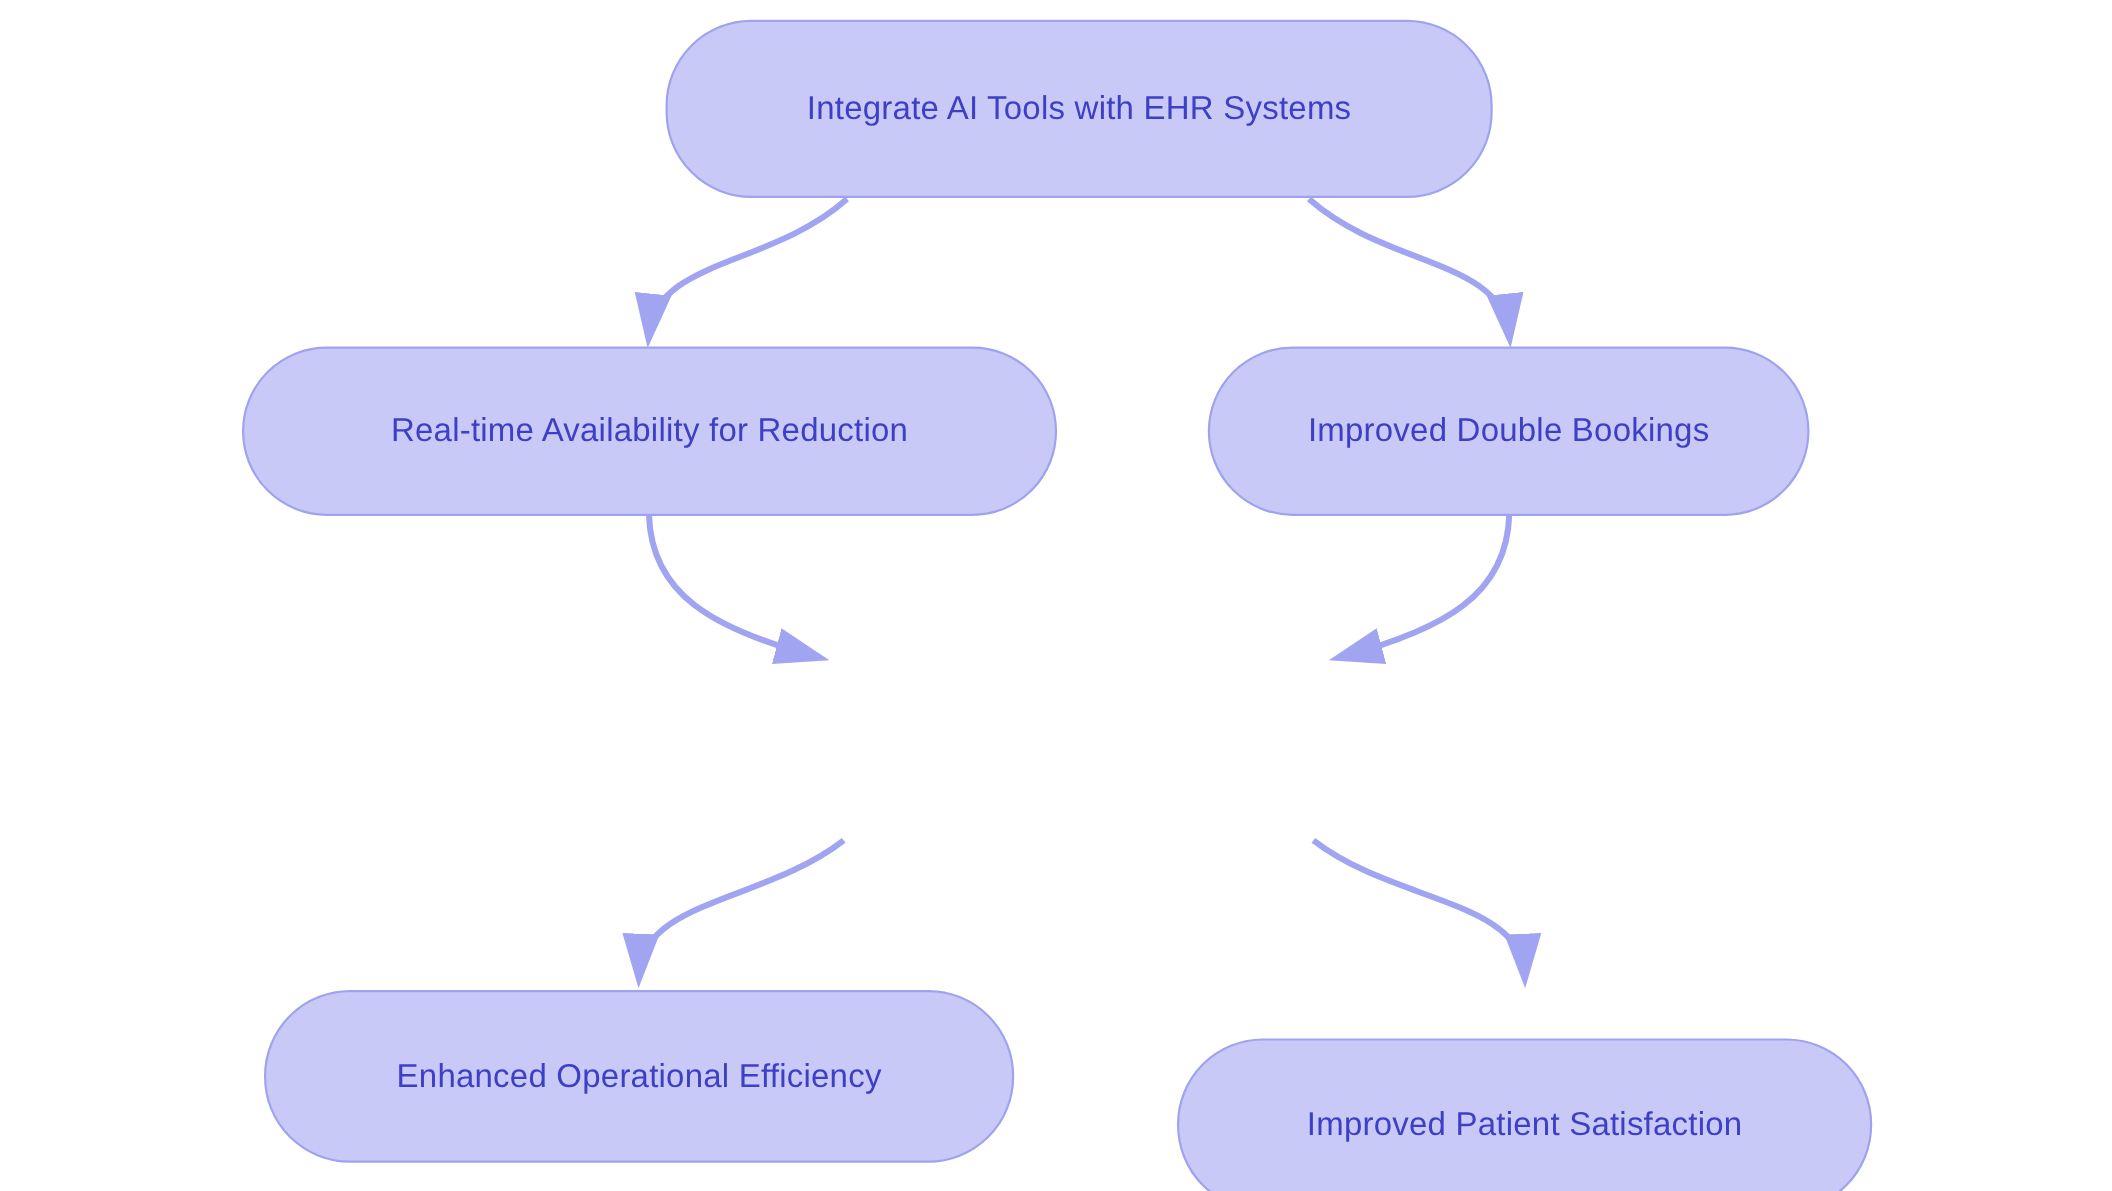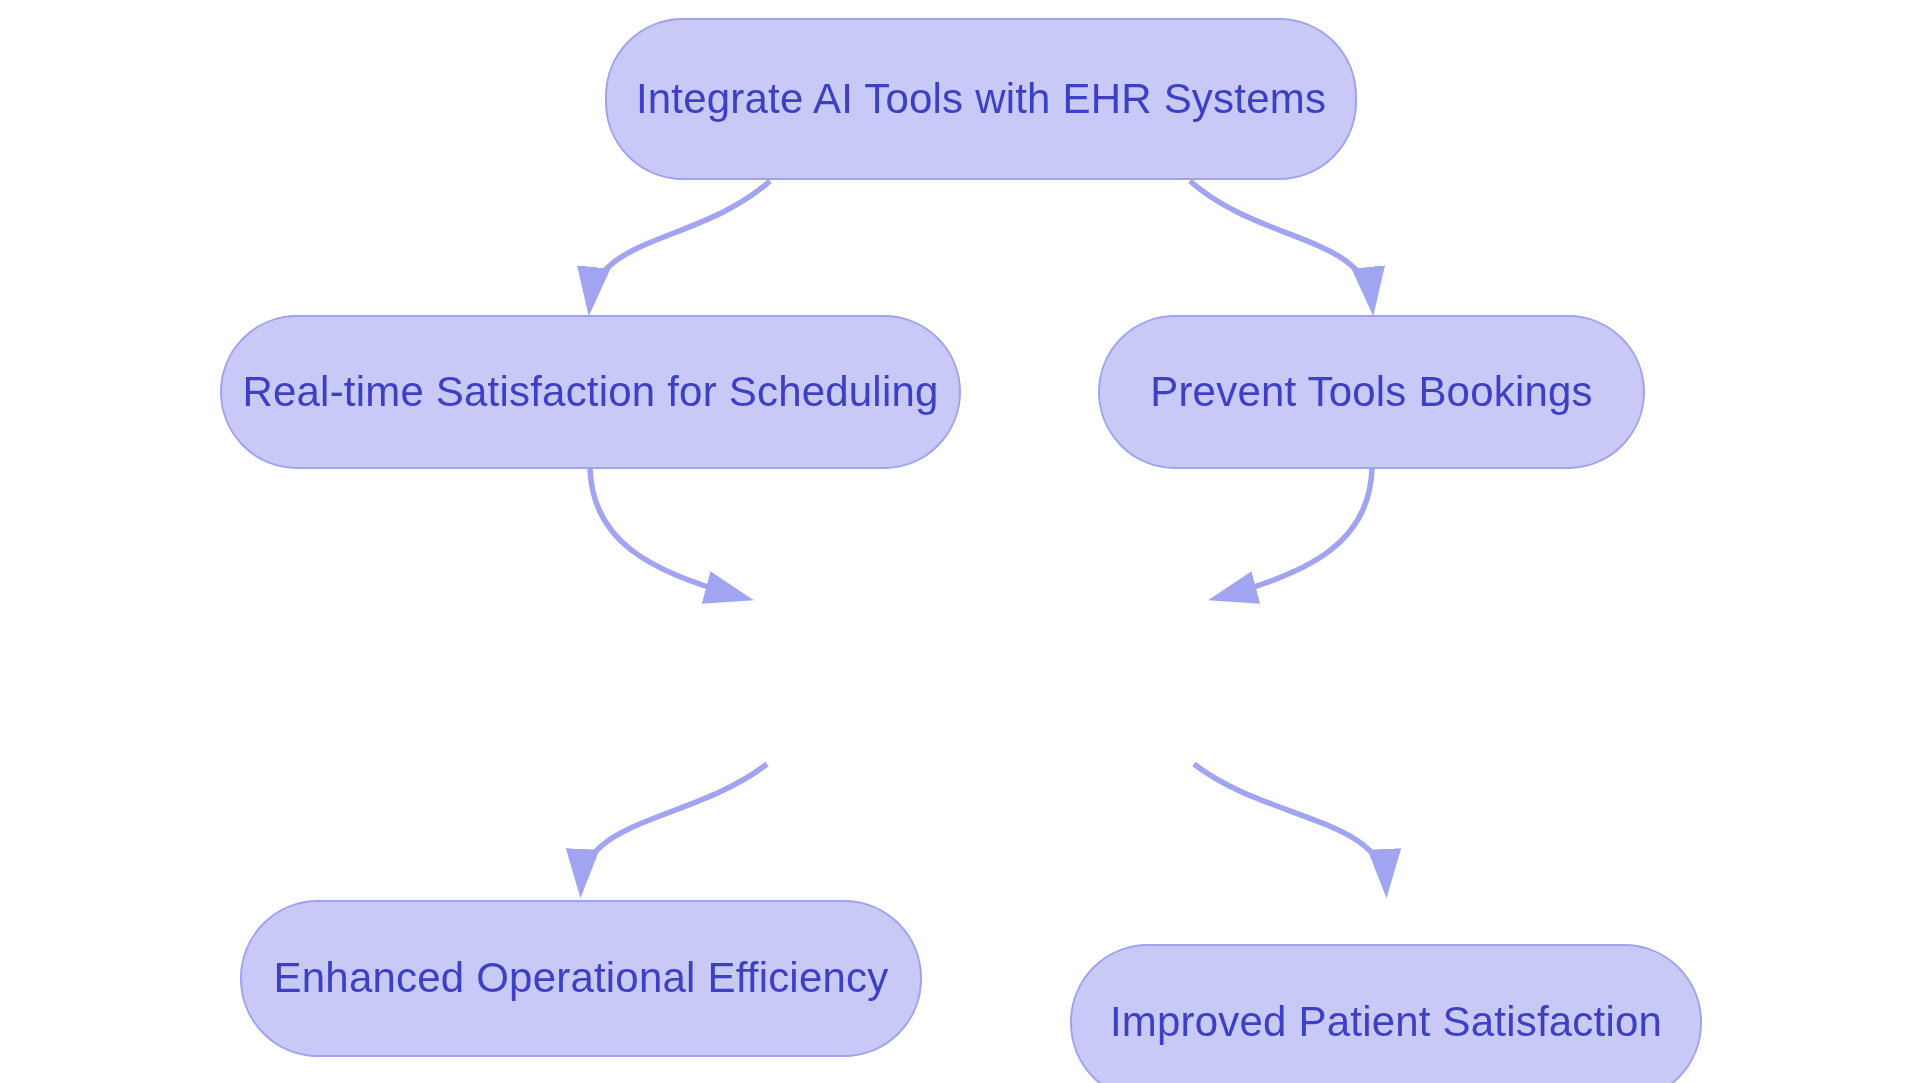--- a/index.html
+++ b/index.html
@@ -42,21 +42,21 @@
     background: var(--node-fill);
     border: 2px solid var(--node-border);
     border-radius: 78px;
     display: flex;
     align-items: center;
     justify-content: center;
     text-align: center;
   }
   .node-label {
     color: var(--text-color);
-    font-size: 42px;
+    font-size: 30px;
     font-weight: 400;
     letter-spacing: 0.2px;
     line-height: 1.2;
     padding: 0 30px;
     white-space: nowrap;
   }
 </style>
 </head>
 <body>
 
@@ -80,25 +80,25 @@
     <path class="edge" marker-end="url(#arrowhead)" d="M 767 764 C 695 820, 584 818, 581 886"></path>
 
     <path class="edge" marker-end="url(#arrowhead)" d="M 1194 764 C 1266 820, 1383 818, 1386 886"></path>
   </svg>
 
   <div class="node" style="left:605px; top:18px; width:752px; height:162px;">
     <span class="node-label">Integrate AI Tools with EHR Systems</span>
   </div>
 
   <div class="node" style="left:220px; top:315px; width:741px; height:154px;">
-    <span class="node-label">Real-time Satisfaction for Scheduling</span>
+    <span class="node-label">Real-time Availability for Reduction</span>
   </div>
 
   <div class="node" style="left:1098px; top:315px; width:547px; height:154px;">
-    <span class="node-label">Prevent Tools Bookings</span>
+    <span class="node-label">Improved Double Bookings</span>
   </div>
 
 
   <div class="node" style="left:240px; top:900px; width:682px; height:157px;">
     <span class="node-label">Enhanced Operational Efficiency</span>
   </div>
 
   <div class="node" style="left:1070px; top:900px; width:632px; height:157px;margin-top:44px;">
     <span class="node-label">Improved Patient Satisfaction</span>
   </div>

